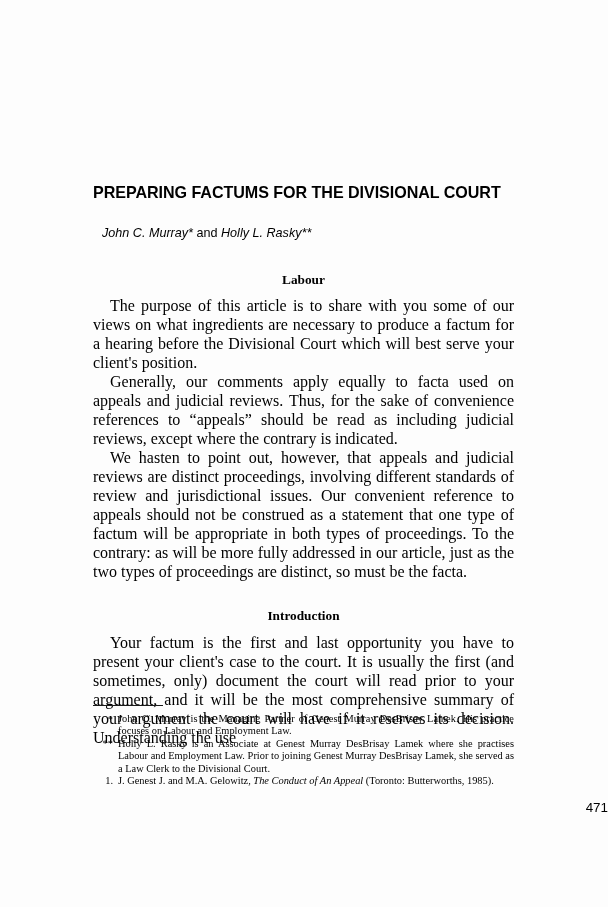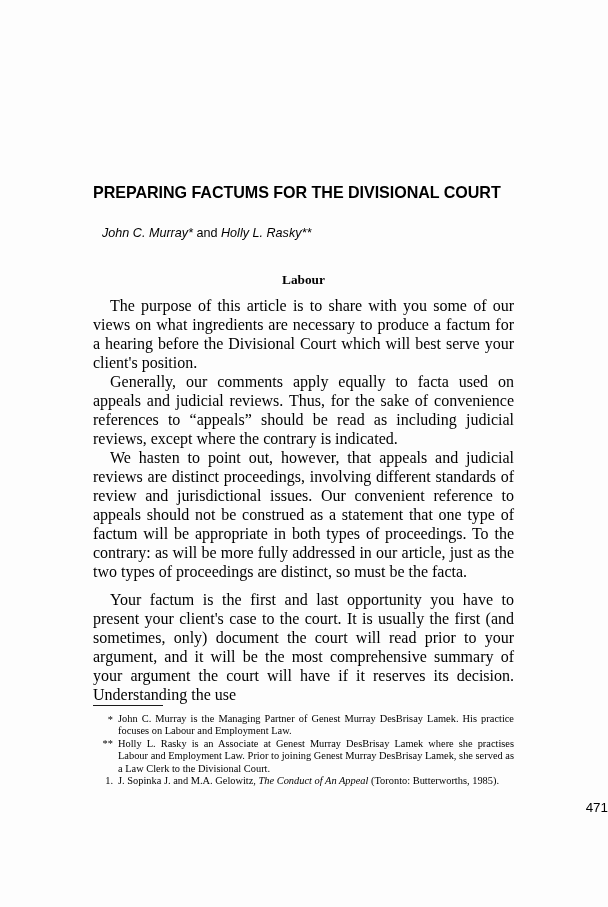--- a/index.html
+++ b/index.html
@@ -153,20 +153,21 @@
     </p>
 
     <h2 class="section-heading heading-preface">Labour</h2>
 
     <div class="body-block">
       <p class="para">The purpose of this article is to share with you some of our views on what ingredients are necessary to produce a factum for a hearing before the Divisional Court which will best serve your client's position.</p>
       <p class="para">Generally, our comments apply equally to facta used on appeals and judicial reviews. Thus, for the sake of convenience references to “appeals” should be read as including judicial reviews, except where the contrary is indicated.</p>
       <p class="para">We hasten to point out, however, that appeals and judicial reviews are distinct proceedings, involving different standards of review and jurisdictional issues. Our convenient reference to appeals should not be construed as a statement that one type of factum will be appropriate in both types of proceedings. To the contrary: as will be more fully addressed in our article, just as the two types of proceedings are distinct, so must be the facta.</p>
     </div>
 
+    <h2 class="section-heading heading-intro">Introduction</h2>
 
     <div class="body-block after-intro">
       <p class="para">Your factum is the first and last opportunity you have to present your client's case to the court. It is usually the first (and sometimes, only) document the court will read prior to your argument, and it will be the most comprehensive summary of your argument the court will have if it reserves its decision. Understanding the use</p>
     </div>
 
   </div>
 
   <div class="footnotes">
     <div class="fn-rule"></div>
 
@@ -175,19 +176,19 @@
       <span class="fn-text">John C. Murray is the Managing Partner of Genest Murray DesBrisay Lamek. His practice focuses on Labour and Employment Law.</span>
     </div>
 
     <div class="fn-item">
       <span class="fn-mark">**</span>
       <span class="fn-text">Holly L. Rasky is an Associate at Genest Murray DesBrisay Lamek where she practises Labour and Employment Law. Prior to joining Genest Murray DesBrisay Lamek, she served as a Law Clerk to the Divisional Court.</span>
     </div>
 
     <div class="fn-item">
       <span class="fn-mark">1.</span>
-      <span class="fn-text"><span>J. Sopinka J. and M.A. Gelowitz, </span><i>The Conduct of An Appeal</i><span> (Toronto: Butterworths, 1985).</span></span>
+      <span class="fn-text"><span>J. Genest J. and M.A. Gelowitz, </span><i>The Conduct of An Appeal</i><span> (Toronto: Butterworths, 1985).</span></span>
     </div>
   </div>
 
   <div class="folio">471</div>
 
 </div>
 
 </body></html>

